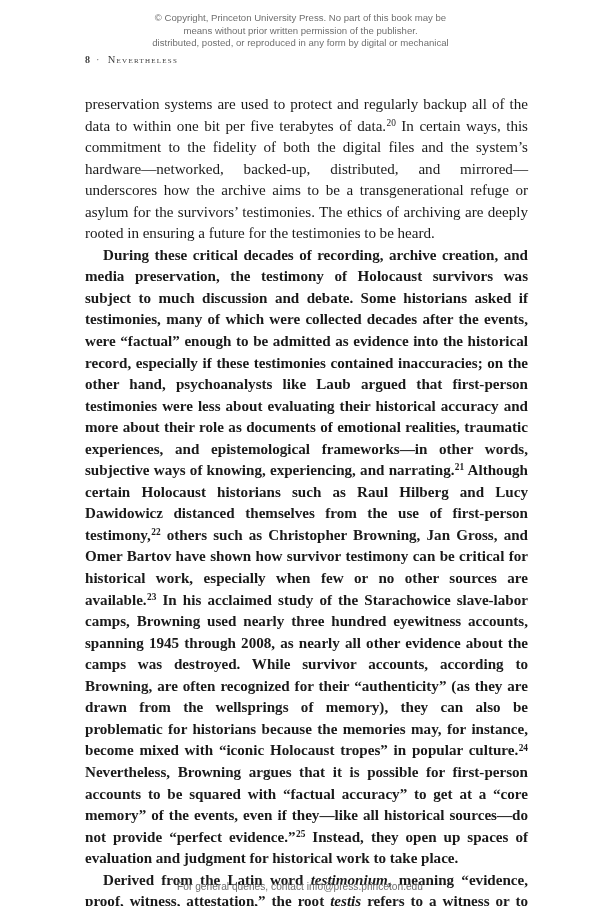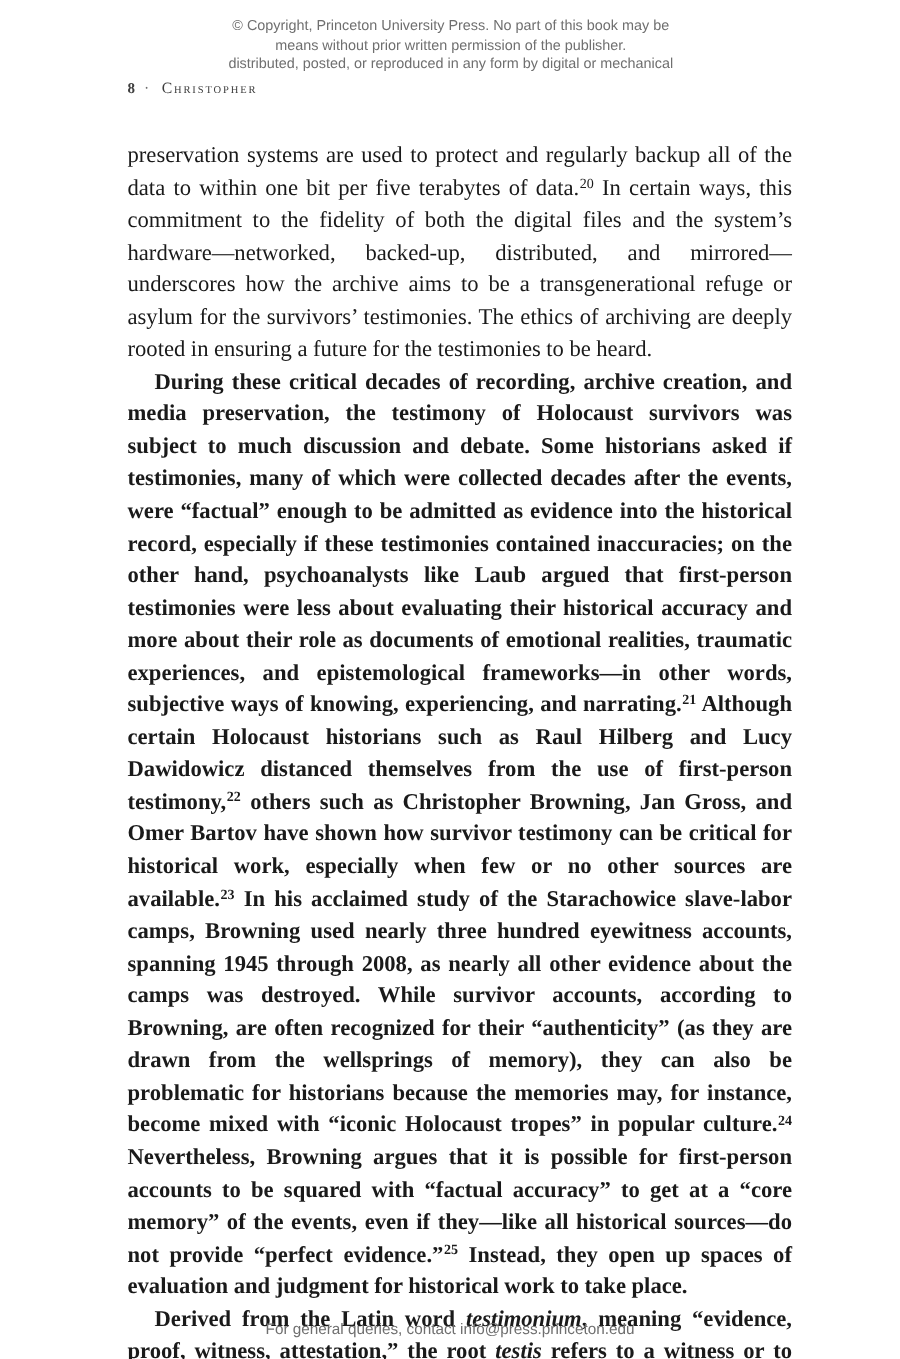--- a/index.html
+++ b/index.html
@@ -119,21 +119,21 @@
 
 <div class="page">
 
   <div class="copyright-notice">
     <span class="cline">© Copyright, Princeton University Press. No part of this book may be</span>
     <span class="cline">means without prior written permission of the publisher.</span>
     <span class="cline">distributed, posted, or reproduced in any form by digital or mechanical</span>
   </div>
 
   <div class="running-head">
-    <span class="folio">8</span><span class="sep">·</span><span class="chapter-title">Christopher</span>
+    <span class="folio">8</span><span class="sep">·</span><span class="chapter-title">Nevertheless</span>
   </div>
 
   <div class="text-column">
       <p class="body-para"><span>preservation systems are used to protect and regularly backup all of the data to within one bit per five terabytes of data.</span><sup class="fn">20</sup><span> In certain ways, this commitment to the fidelity of both the digital files and the system’s hardware—networked, backed-up, distributed, and mirrored—underscores how the archive aims to be a transgenerational refuge or asylum for the survivors’ testimonies. The ethics of archiving are deeply rooted in ensuring a future for the testimonies to be heard.</span></p>
       <p class="body-para indented"><span>During these critical decades of recording, archive creation, and media preservation, the testimony of Holocaust survivors was subject to much discussion and debate. Some historians asked if testimonies, many of which were collected decades after the events, were “factual” enough to be admitted as evidence into the historical record, especially if these testimonies contained inaccuracies; on the other hand, psychoanalysts like Laub argued that first-person testimonies were less about evaluating their historical accuracy and more about their role as documents of emotional realities, traumatic experiences, and epistemological frameworks—in other words, subjective ways of knowing, experiencing, and narrating.</span><sup class="fn">21</sup><span> Although certain Holocaust historians such as Raul Hilberg and Lucy Dawidowicz distanced themselves from the use of first-person testimony,</span><sup class="fn">22</sup><span> others such as Christopher Browning, Jan Gross, and Omer Bartov have shown how survivor testimony can be critical for historical work, especially when few or no other sources are available.</span><sup class="fn">23</sup><span> In his acclaimed study of the Starachowice slave-labor camps, Browning used nearly three hundred eyewitness accounts, spanning 1945 through 2008, as nearly all other evidence about the camps was destroyed. While survivor accounts, according to Browning, are often recognized for their “authenticity” (as they are drawn from the wellsprings of memory), they can also be problematic for historians because the memories may, for instance, become mixed with “iconic Holocaust tropes” in popular culture.</span><sup class="fn">24</sup><span> Nevertheless, Browning argues that it is possible for first-person accounts to be squared with “factual accuracy” to get at a “core memory” of the events, even if they—like all historical sources—do not provide “perfect evidence.”</span><sup class="fn">25</sup><span> Instead, they open up spaces of evaluation and judgment for historical work to take place.</span></p>
       <p class="body-para indented"><span>Derived from the Latin word </span><em class="latin">testimonium</em><span>, meaning “evidence, proof, witness, attestation,” the root </span><em class="latin">testis</em><span> refers to a witness or to someone who attests, especially as a third party (or </span><em class="latin">terstis</em><span>) in a trial or court of law.</span><sup class="fn">26</sup><span> Witnesses deliver testimony of something known, observed, or experienced in light of having been present at the event to which they are testifying.</span></p>
     </div>
 
   <div class="page-footer">For general queries, contact info@press.princeton.edu</div>
 

